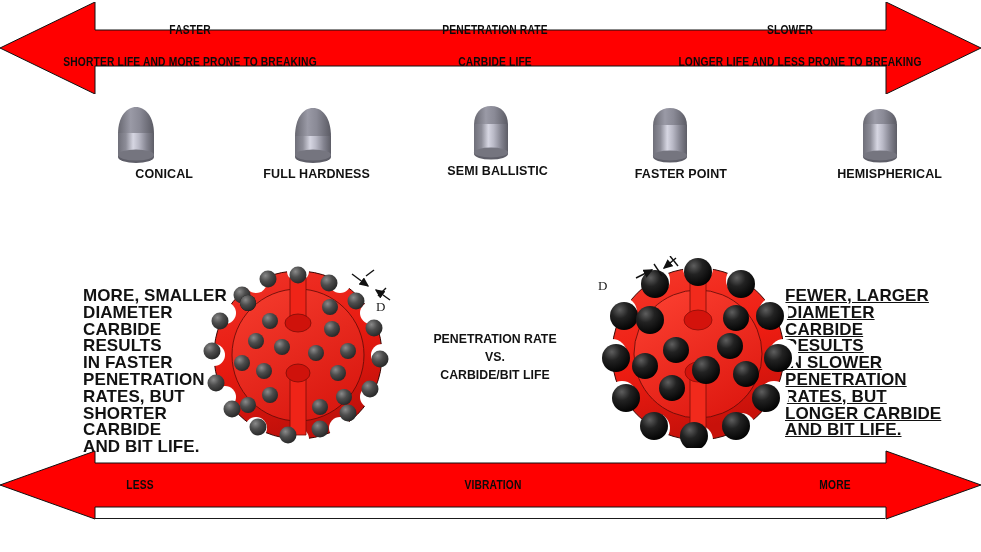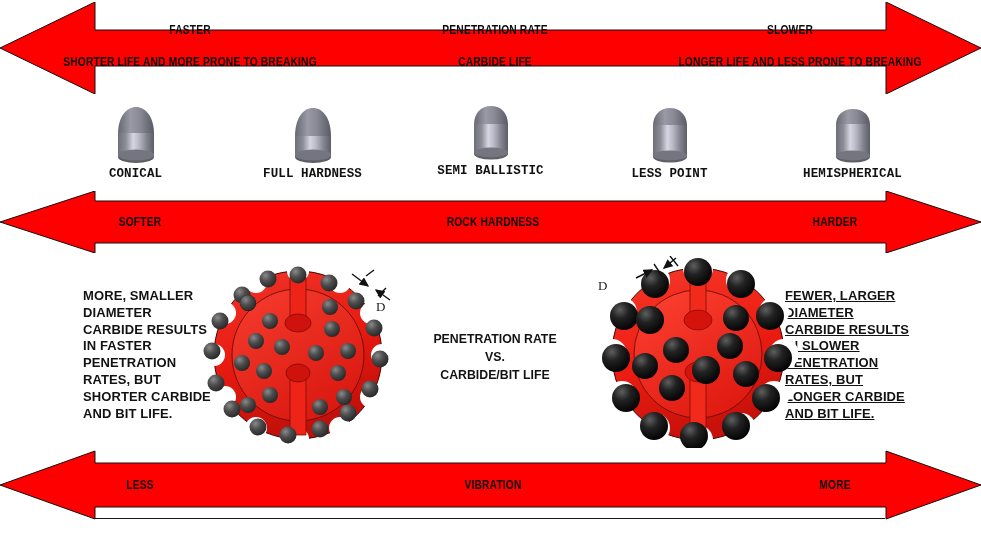--- a/index.html
+++ b/index.html
@@ -19,28 +19,28 @@
   
   .row1{top:2px;height:92px;}
   .row2{top:191px;height:62px;}
   .row3{top:449px;height:72px;}
 
   .lbl-a{font-size:12.5px;}
   .lbl-b{font-size:12.5px;}
 
   
   .inserts{position:absolute;left:0;top:96px;width:981px;height:92px;}
-  .insert{position:absolute;text-align:center;font-family:Liberation Mono, monospace;}
+  .insert{position:absolute;text-align:right;}
   .insert .art{height:62px;display:block;margin:0 auto;}
   .insert .cap{font-size:12.5px;font-weight:700;color:#111;
       margin-top:1px;white-space:nowrap;letter-spacing:.1px;}
 
   
   .mid{position:absolute;left:0;top:255px;width:981px;height:196px;}
-  .sidetext{position:absolute;font-size:13px;font-weight:700;
+  .sidetext{position:absolute;font-size:17px;font-weight:700;
       line-height:16.8px;color:#121212;white-space:pre-line;letter-spacing:.1px;}
   .mid-center{position:absolute;text-align:center;font-size:12.3px;
       font-weight:700;line-height:18px;color:#121212;white-space:pre-line;}
   .bit{position:absolute;}
   .dlabel{position:absolute;font-size:13px;color:#1a1a1a;
       font-family:"Liberation Serif","DejaVu Serif",serif;}
   .baseline{position:absolute;left:95px;top:518px;width:790px;height:1px;
       background:#1a1a1a;}
 </style>
 </head>
@@ -157,24 +157,24 @@
             <stop offset="35%" stop-color="#9a9aa6"></stop>
             <stop offset="60%" stop-color="#8a8a96"></stop>
             <stop offset="100%" stop-color="#5a5a63"></stop>
           </linearGradient>
         </defs>
         <path d="M6,22 C6,11 13,4 23,4 C33,4 40,11 40,22 Z" fill="url(#g4t)"></path>
         <rect x="6" y="21" width="34" height="32" fill="url(#g4)"></rect>
         <ellipse cx="23" cy="53" rx="17" ry="5.5" fill="#5e5e68"></ellipse>
         <ellipse cx="23" cy="51.5" rx="17" ry="5" fill="#75757f"></ellipse>
       </svg>
-      <div class="cap">LESS POINT</div>
-    </div>
-
-    <div class="insert" style="left:790px;top:8px;width:125px;">
+      <div class="cap">FASTER POINT</div>
+    </div>
+
+    <div class="insert" style="left:817px;top:8px;width:125px;">
       <svg class="art" width="46" height="62" viewBox="0 0 46 62">
         <defs>
           <linearGradient id="g5" x1="0" y1="0" x2="1" y2="0">
             <stop offset="0%" stop-color="#6f6f79"></stop>
             <stop offset="22%" stop-color="#8d8d98"></stop>
             <stop offset="42%" stop-color="#d6d6e2"></stop>
             <stop offset="58%" stop-color="#b9b9c6"></stop>
             <stop offset="80%" stop-color="#83838f"></stop>
             <stop offset="100%" stop-color="#5d5d66"></stop>
           </linearGradient>
@@ -187,28 +187,20 @@
         </defs>
         <path d="M6,21 C6,11 13,5 23,5 C33,5 40,11 40,21 Z" fill="url(#g5t)"></path>
         <rect x="6" y="20" width="34" height="33" fill="url(#g5)"></rect>
         <ellipse cx="23" cy="53" rx="17" ry="5.5" fill="#5e5e68"></ellipse>
         <ellipse cx="23" cy="51.5" rx="17" ry="5" fill="#75757f"></ellipse>
       </svg>
       <div class="cap">HEMISPHERICAL</div>
     </div>
   </div>
 
-  <div class="arrow-band row2">
-    <svg class="arrow-svg" width="981" height="62" viewBox="0 0 981 62">
-      <polygon points="0,31 95,0 95,10 886,10 886,0 981,31 886,62 886,52 95,52 95,62" fill="#FF0000" stroke="#111111" stroke-width="1"></polygon>
-    </svg>
-    <div class="band-label lbl-a" style="left:90px;top:24px;width:100px;text-align:center;">SOFTER</div>
-    <div class="band-label lbl-a" style="left:428px;top:24px;width:130px;text-align:center;">ROCK HARDNESS</div>
-    <div class="band-label lbl-a" style="left:785px;top:24px;width:100px;text-align:center;">HARDER</div>
-  </div>
 
   <div class="mid">
 
     <div class="sidetext" style="left:83px;top:33px;width:150px;">MORE, SMALLER
 DIAMETER
 CARBIDE RESULTS
 IN FASTER
 PENETRATION
 RATES, BUT
 SHORTER CARBIDE

